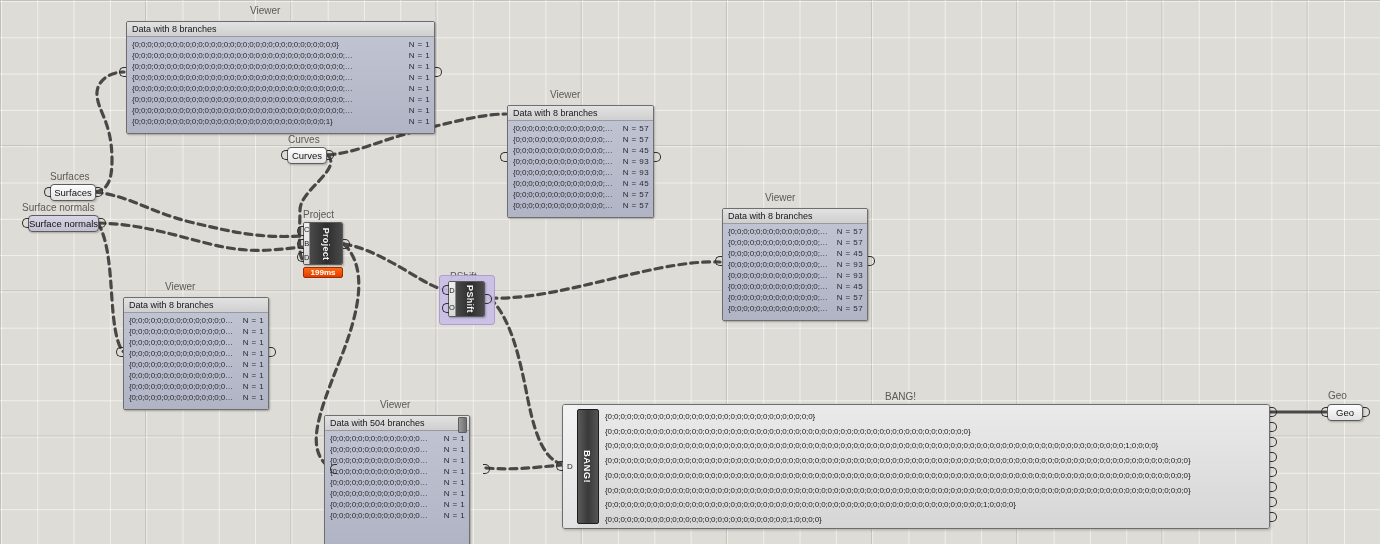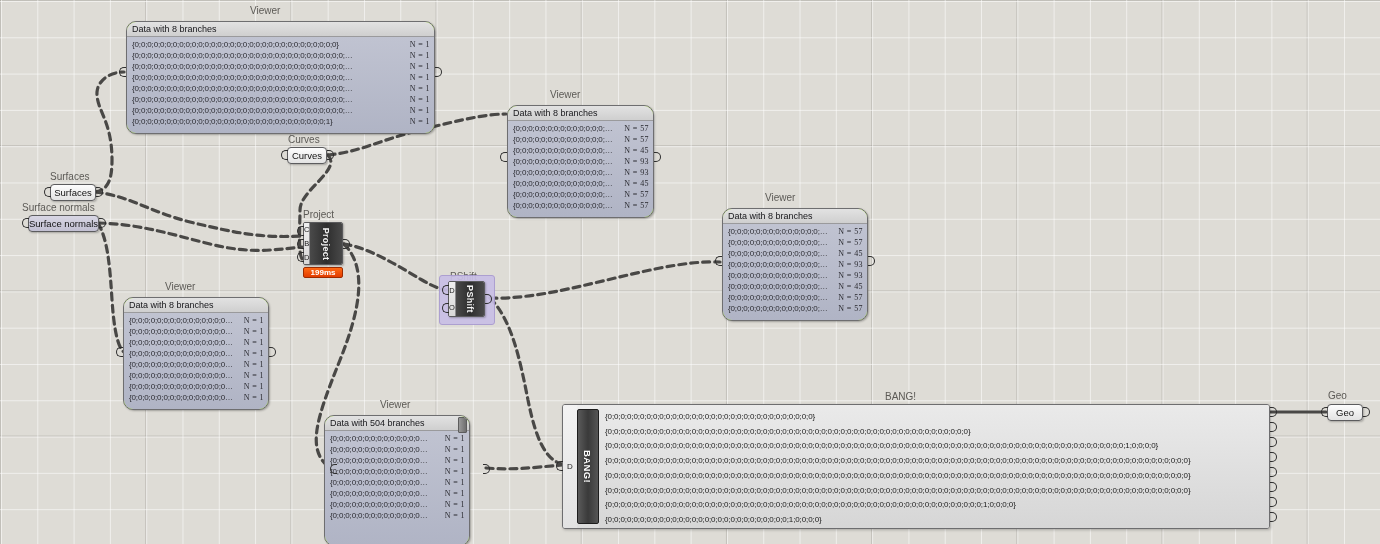--- a/index.html
+++ b/index.html
@@ -32,21 +32,21 @@
     font-size:10px;
     color:#5c5a56;
     white-space:nowrap;
     text-align:center;
   }
 
   
   .viewer{
     position:absolute;
     border:1px solid #6e6e70;
-    border-radius:10px;
+    border-radius:2px;
     background:#bef264;
     box-shadow:1px 1px 2px rgba(0,0,0,0.28);
     box-sizing:border-box;
     overflow:hidden;
   }
   .viewer .vhdr{
     height:15px;
     background:linear-gradient(to bottom,#e2e2e2,#cfcfcf);
     border-bottom:1px solid #9a9a9c;
     font-size:9px;
@@ -69,21 +69,21 @@
     font-size:8px;
     line-height:11px;
     color:#2a2a30;
     white-space:nowrap;
     overflow:hidden;
     padding:0 4px 0 5px;
     box-sizing:border-box;
     letter-spacing:-0.15px;
   }
   .vrow .vkey{flex:1 1 auto;overflow:hidden;text-overflow:clip;white-space:nowrap;}
-  .vrow .vn{flex:0 0 auto;padding-left:6px;letter-spacing:0.4px;font-family:Liberation Serif, serif;}
+  .vrow .vn{flex:0 0 auto;padding-left:6px;letter-spacing:0.4px;}
 
   
   .nub{
     position:absolute;
     width:7px;height:10px;
     border:1.2px solid #2d2d2d;
     box-sizing:border-box;
     background:transparent;
   }
   .nub.left{border-right:none;border-radius:9px 0 0 9px;}

